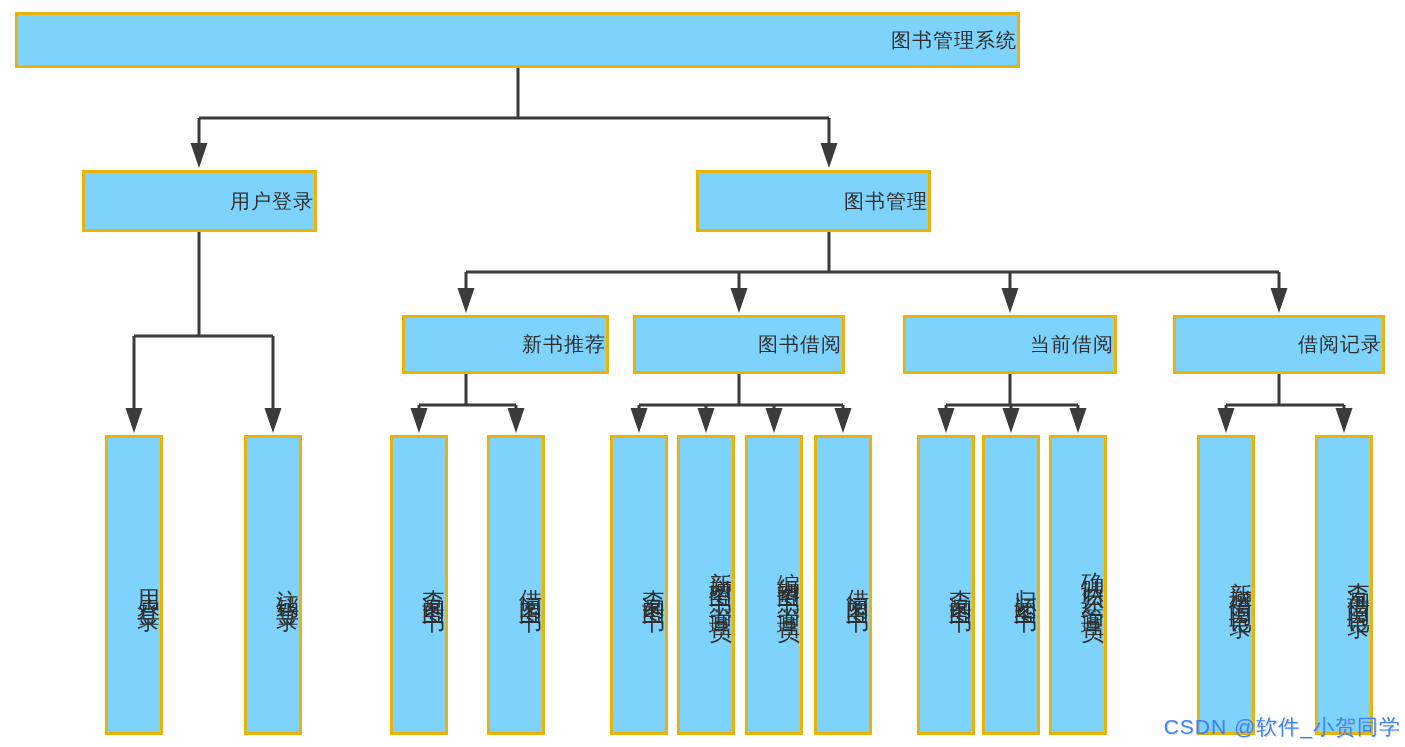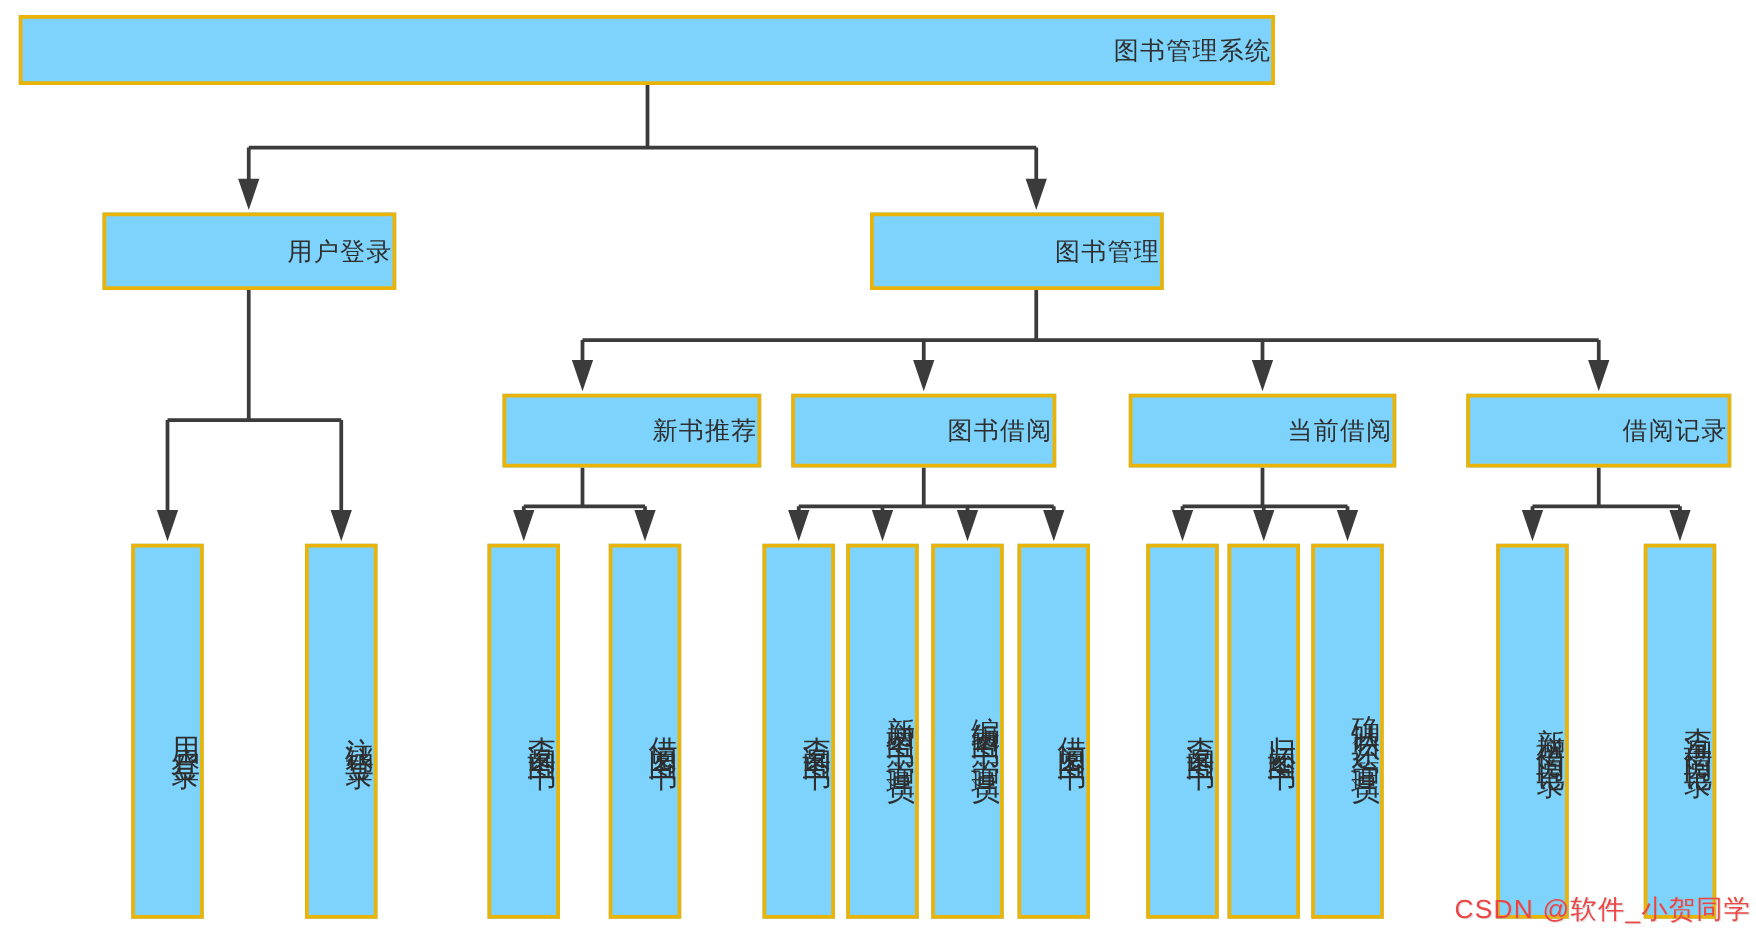--- a/index.html
+++ b/index.html
@@ -27,21 +27,21 @@
     font-size:23px;
     letter-spacing:7px;
     line-height:1;
     color:#2e2e2e;
     white-space:nowrap;
   }
   #watermark{
     position:absolute;
     right:4px;bottom:6px;
     font-size:21px;
-    color:#ef4444;
+    color:#3b82f6;
     letter-spacing:1px;
     text-shadow:1px 1px 0 rgba(160,160,160,0.35);
   }
 </style>
 </head>
 <body>
 
 <div id="canvas">
 
   <svg id="connectors" viewBox="0 0 1405 747" xmlns="http://www.w3.org/2000/svg">

